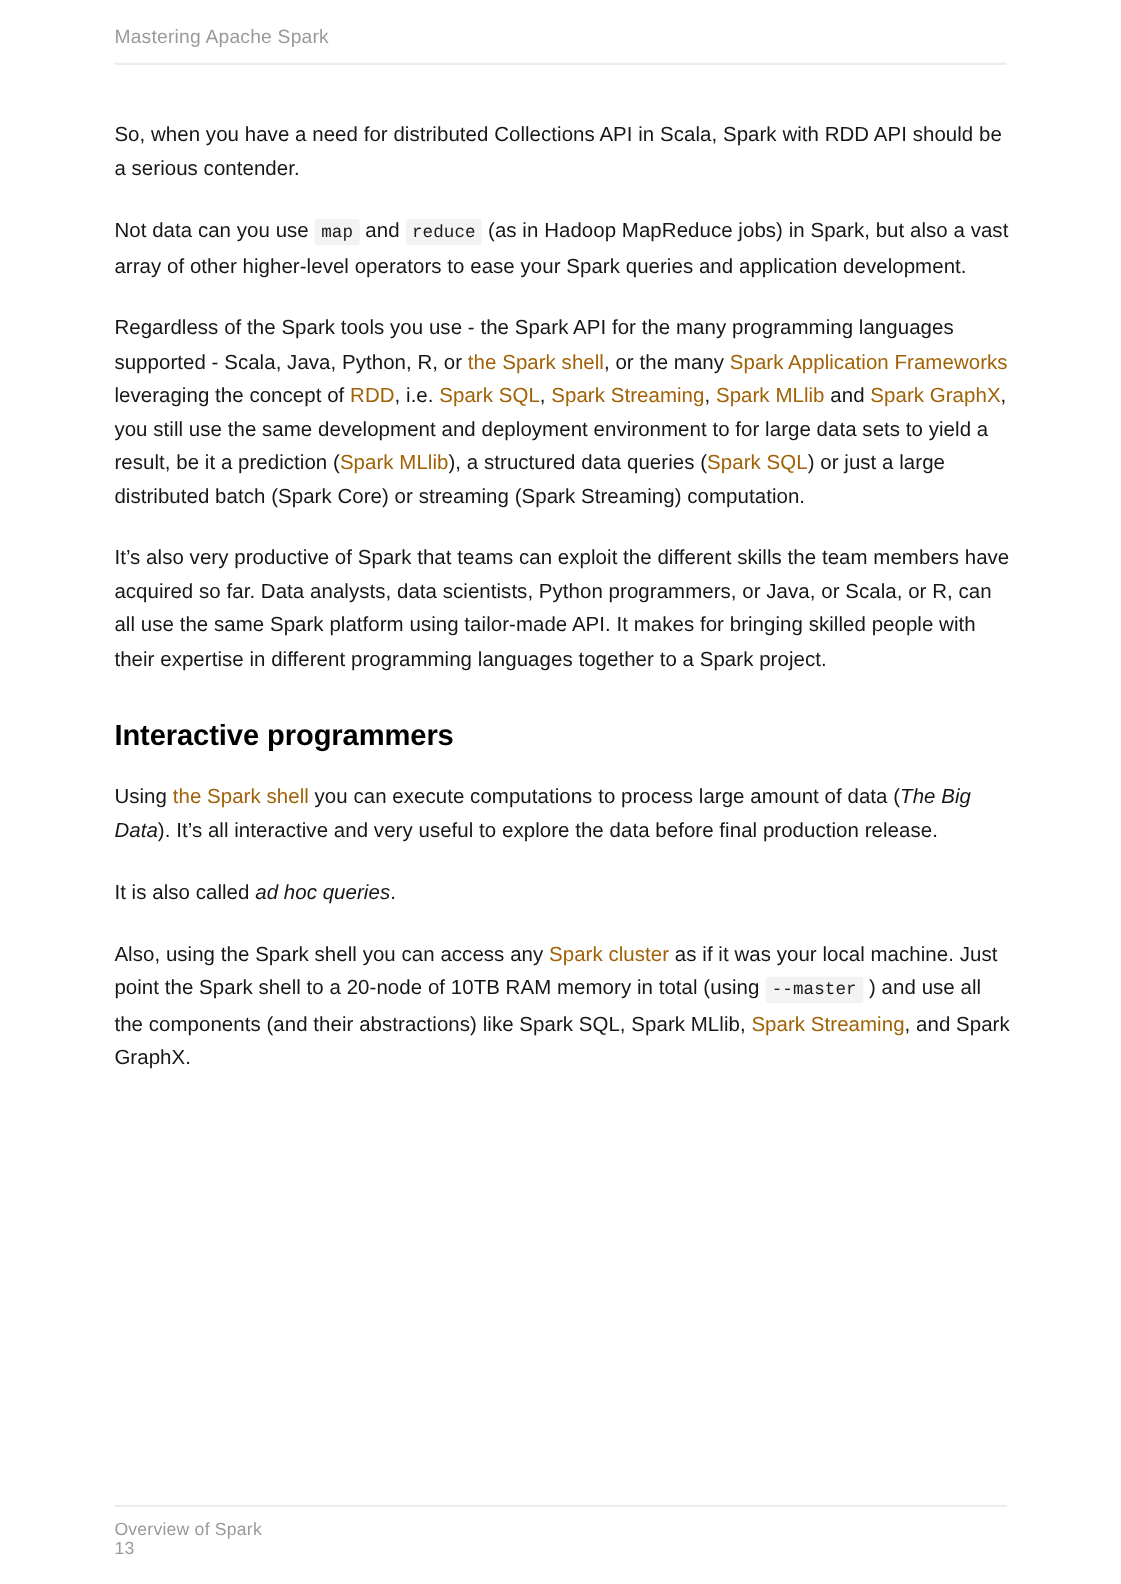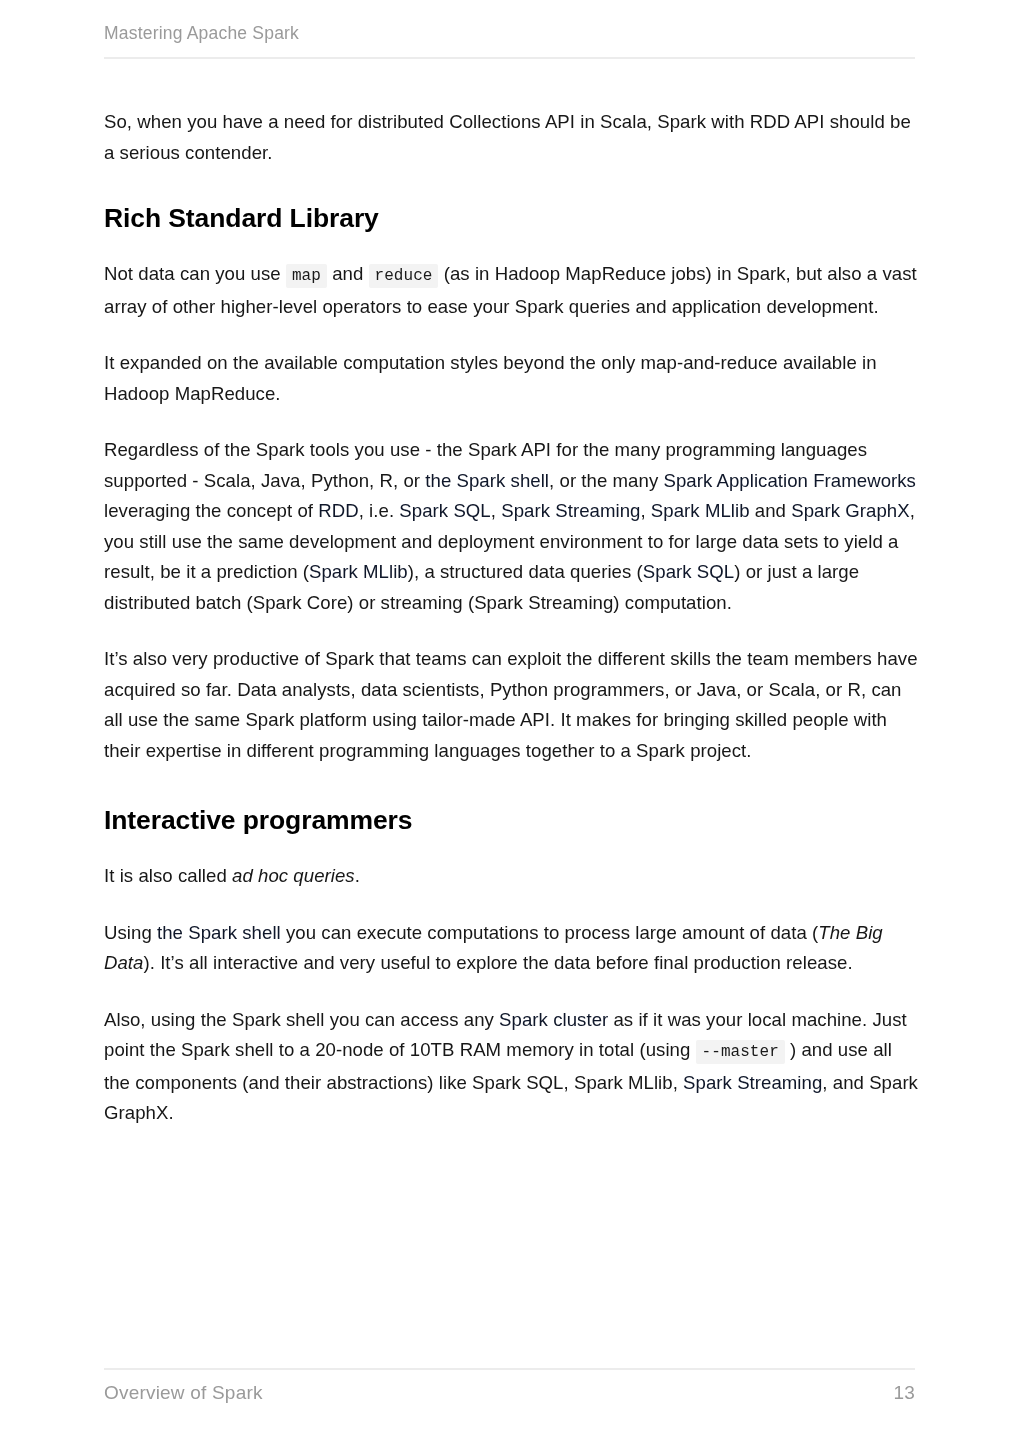--- a/index.html
+++ b/index.html
@@ -65,21 +65,21 @@
     margin: 38px 0 24px 0;
     font-size: 26.5px;
     line-height: 1.25;
     font-weight: bold;
     color: #000000;
     letter-spacing: -0.1px;
   }
   h2.first-heading { margin-top: 34px; }
 
   a.doclink {
-    color: #0f172a;
+    color: #a16207;
     text-decoration: none;
   }
 
   code.inline {
     font-family: "Liberation Mono", monospace;
     font-size: 16px;
     background: #f3f3f3;
     color: #1a1a1a;
     padding: 3px 6px 3px 6px;
     border-radius: 2px;
@@ -97,56 +97,55 @@
     height: 2px;
     background: #ececec;
   }
   .page-footer {
     position: absolute;
     left: 104px;
     top: 1382px;
     width: 811px;
     display: flex;
     justify-content: space-between;
-    align-items: flex-end;
-    font-size: 19px;
+    align-items: flex-start;
+    font-size: 16px;
     color: #9a9a9a;
     letter-spacing: 0.2px;
+    flex-direction: column;
   }
 </style>
 </head>
 <body>
 
 <div class="page">
 
   <div class="page-header">
     <div class="header-title">Mastering Apache Spark</div>
   </div>
   <div class="header-rule"></div>
 
   <div class="content">
 
     <p><span>So, when you have a need for distributed Collections API in Scala, Spark with RDD API should be a serious contender.</span></p>
 
-    <h2 class="first-heading">Rich Standard Library</h2>
 
     <p><span>Not data can you use</span> <code class="inline">map</code> <span>and</span> <code class="inline">reduce</code> <span>(as in Hadoop MapReduce jobs) in Spark, but also a vast array of other higher-level operators to ease your Spark queries and application development.</span></p>
 
-    <p><span>It expanded on the available computation styles beyond the only map-and-reduce available in Hadoop MapReduce.</span></p>
 
 
     <p><span>Regardless of the Spark tools you use - the Spark API for the many programming languages supported - Scala, Java, Python, R, or </span><a class="doclink" href="#">the Spark shell</a><span>, or the many </span><a class="doclink" href="#">Spark Application Frameworks</a><span> leveraging the concept of </span><a class="doclink" href="#">RDD</a><span>, i.e. </span><a class="doclink" href="#">Spark SQL</a><span>, </span><a class="doclink" href="#">Spark Streaming</a><span>, </span><a class="doclink" href="#">Spark MLlib</a><span> and </span><a class="doclink" href="#">Spark GraphX</a><span>, you still use the same development and deployment environment to for large data sets to yield a result, be it a prediction (</span><a class="doclink" href="#">Spark MLlib</a><span>), a structured data queries (</span><a class="doclink" href="#">Spark SQL</a><span>) or just a large distributed batch (Spark Core) or streaming (Spark Streaming) computation.</span></p>
 
     <p><span>It’s also very productive of Spark that teams can exploit the different skills the team members have acquired so far. Data analysts, data scientists, Python programmers, or Java, or Scala, or R, can all use the same Spark platform using tailor-made API. It makes for bringing skilled people with their expertise in different programming languages together to a Spark project.</span></p>
 
     <h2>Interactive programmers</h2>
 
+    <p><span>Using </span><a class="doclink" href="#">the Spark shell</a><span> you can execute computations to process large amount of data (</span><em>The Big Data</em><span>). It’s all interactive and very useful to explore the data before final production release.</span></p>
+
     <p><span>It is also called </span><em>ad hoc queries</em><span>.</span></p>
-
-    <p><span>Using </span><a class="doclink" href="#">the Spark shell</a><span> you can execute computations to process large amount of data (</span><em>The Big Data</em><span>). It’s all interactive and very useful to explore the data before final production release.</span></p>
 
     <p><span>Also, using the Spark shell you can access any </span><a class="doclink" href="#">Spark cluster</a><span> as if it was your local machine. Just point the Spark shell to a 20-node of 10TB RAM memory in total (using </span><code class="inline">--master</code><span> ) and use all the components (and their abstractions) like Spark SQL, Spark MLlib, </span><a class="doclink" href="#">Spark Streaming</a><span>, and Spark GraphX.</span></p>
 
   </div>
 
   <div class="footer-rule"></div>
   <div class="page-footer">
     <span>Overview of Spark</span>
     <span>13</span>
   </div>

